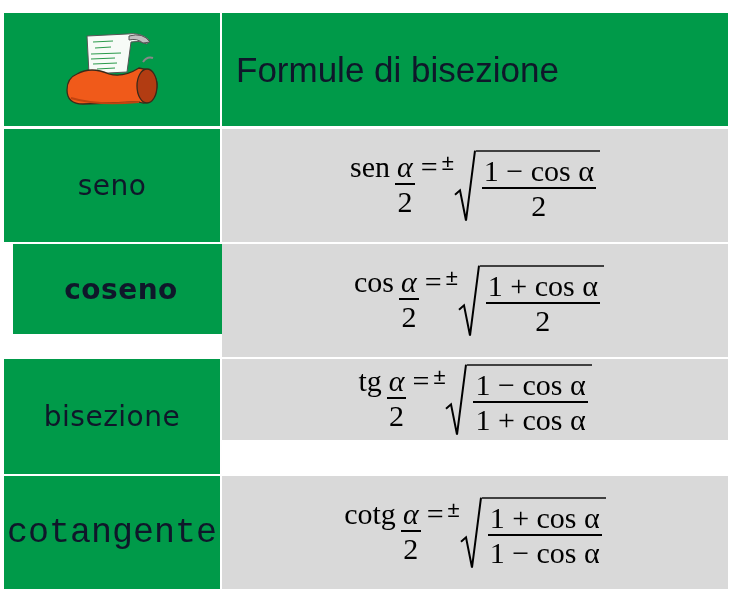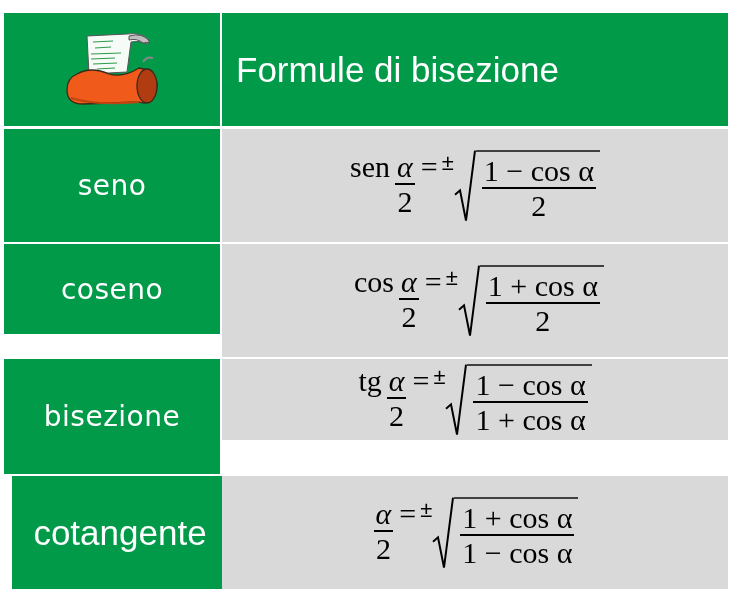--- a/index.html
+++ b/index.html
@@ -1,22 +1,22 @@
 <!DOCTYPE html>
 <html><head>
   <meta charset="utf-8">
   <style>
     html, body { margin: 0; padding: 0; background: #ffffff; }
     body { width: 730px; height: 591px; position: relative; overflow: hidden; }
     .tbl { position: absolute; left: 4px; top: 13px; width: 724px; height: 576px; background: #ffffff; }
     .cell { position: absolute; display: flex; align-items: center; justify-content: center; box-sizing: border-box; }
-    .green { background: #009a49; color: #ffffff; }
+    .green { background: #009a49; color: #0f172a; }
     .gray { background: #d9d9d9; color: #000000; }
     .label { font-family: "DejaVu Sans", sans-serif; font-size: 28px; letter-spacing: 0.5px; }
-    .label.alt { font-family: Liberation Sans, sans-serif; font-size: 35px; letter-spacing: 0; margin-left: 8px; }
+    .label.alt { font-family: Liberation Mono, monospace; font-size: 35px; letter-spacing: 0; }
     .title { font-family: "Liberation Sans", sans-serif; font-size: 35px; justify-content: flex-start; padding-left: 14px; }
     .math { font-family: "Liberation Serif", serif; font-size: 30px; display: flex; align-items: flex-start; color: #000; }
     .fn { margin-right: 3px; }
     .frac { display: inline-flex; flex-direction: column; align-items: center; margin: 0 2px; }
     .frac .num, .frac .den { line-height: 1.1; padding: 0 2px; white-space: nowrap; }
     .frac .bar { height: 2px; background: #000; align-self: stretch; }
     .alpha { font-style: italic; }
     .op { margin: 0 4px; }
     .pm { font-family: "Liberation Sans", sans-serif; font-size: 22px; margin-right: 0px; }
     .sqrt { display: inline-flex; align-items: stretch; }
@@ -74,21 +74,21 @@
           <span class="frac">
             <span class="num">1 − cos α</span>
             <span class="bar"></span>
             <span class="den">2</span>
           </span>
         </span>
       </span>
     </div>
   </div>
 
-  <div class="cell green label" style="left:0;top:231px;width:216px;height:90px;">coseno</div>
+  <div class="cell green label" style="left:9px;top:231px;width:216px;height:90px;font-weight:bold;">coseno</div>
   <div class="cell gray" style="left:218px;top:231px;width:506px;height:113px;padding-left:8px;">
     <div class="math">
       <span class="fn">cos</span>
       <span class="frac">
         <span class="num alpha">α</span>
         <span class="bar"></span>
         <span class="den">2</span>
       </span>
       <span class="op">=</span>
       <span class="pm">±</span>
@@ -133,20 +133,21 @@
             <span class="den">1 + cos α</span>
           </span>
         </span>
       </span>
     </div>
   </div>
 
   <div class="cell green label alt" style="left:0;top:463px;width:216px;height:113px;">cotangente</div>
   <div class="cell gray" style="left:218px;top:463px;width:506px;height:113px;">
     <div class="math">
+      <span class="fn">cotg</span>
       <span class="frac">
         <span class="num alpha">α</span>
         <span class="bar"></span>
         <span class="den">2</span>
       </span>
       <span class="op">=</span>
       <span class="pm">±</span>
       <span class="sqrt">
         <span class="radsign">
             <svg viewBox="0 0 22 100" preserveAspectRatio="none">

